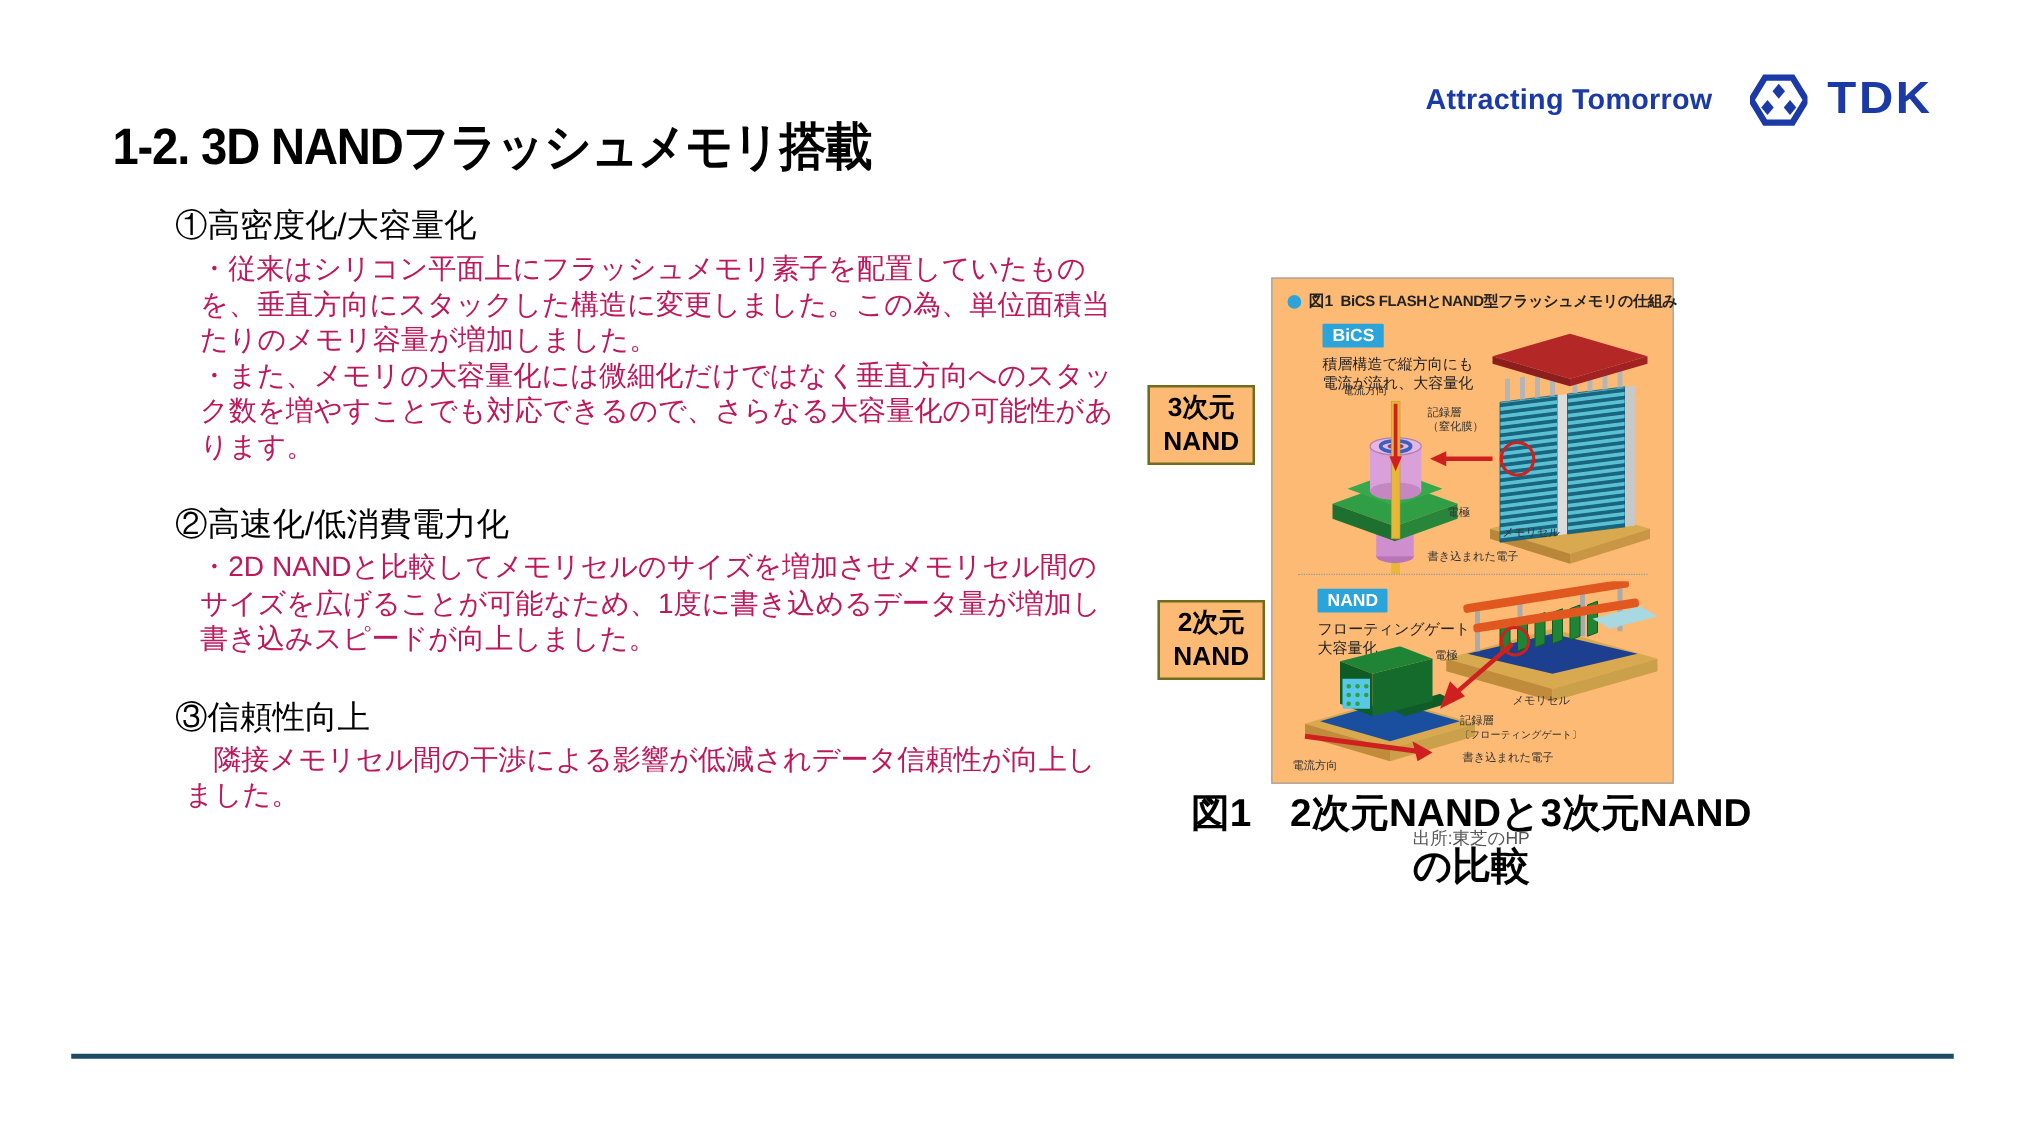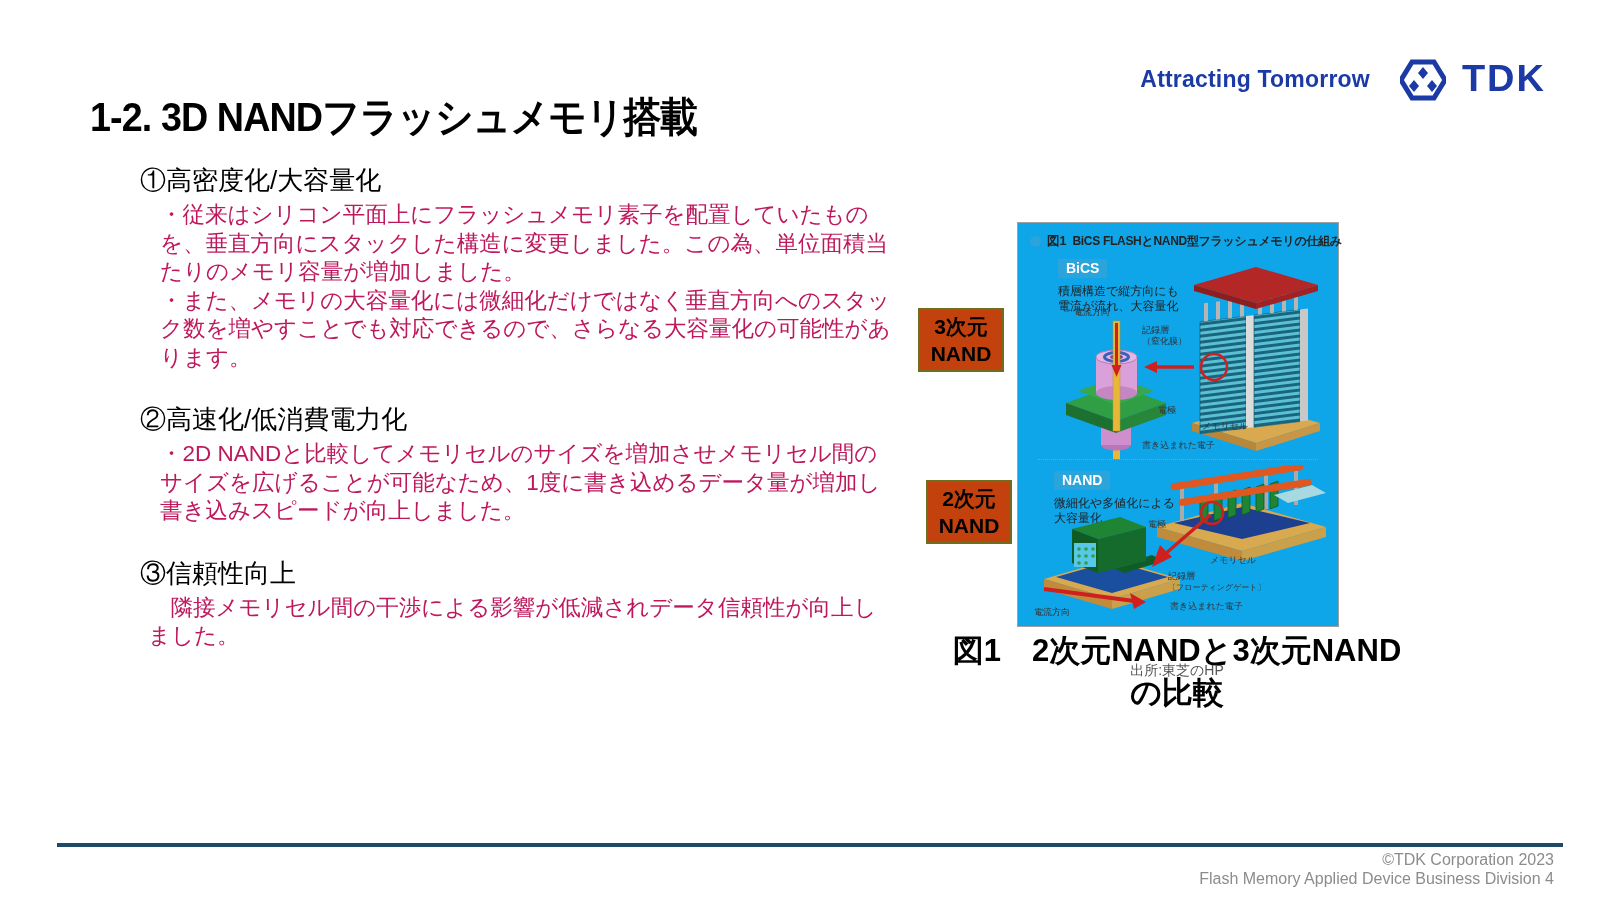--- a/index.html
+++ b/index.html
@@ -17,26 +17,26 @@
 
   
   .body-text{position:absolute;left:140px;top:163px;width:755px;}
   .sec{margin-bottom:30px;}
   .sec-heading{font-size:26px;line-height:34px;color:#000;margin:0 0 4px 0;font-weight:normal;}
   .sec p{margin:0;font-size:22.5px;line-height:28.5px;color:#be185d;padding-left:20px;}
   .sec p.no-indent{padding-left:8px;}
 
   
   .figure-wrap{position:absolute;left:900px;top:210px;width:480px;height:480px;}
-  .side-label{position:absolute;width:82px;background:#c2410c;border:2px solid #6e6e1e;
+  .side-label{position:absolute;width:82px;background:#fdba74;border:2px solid #6e6e1e;
               text-align:center;font-weight:bold;font-size:21px;line-height:27px;color:#000;padding:3px 0;}
   .side-label.l3d{left:18px;top:98px;}
   .side-label.l2d{left:26px;top:270px;}
 
-  .fig-box{position:absolute;left:117px;top:12px;width:320px;height:403px;border:1px solid #a0a0a0;background:#0ea5e9;}
+  .fig-box{position:absolute;left:117px;top:12px;width:320px;height:403px;border:1px solid #a0a0a0;background:#fdba74;}
   .fig-header{position:absolute;left:12px;top:10px;display:flex;align-items:center;gap:6px;white-space:nowrap;}
   .fig-bullet{width:11px;height:11px;border-radius:50%;background:#2aa4da;flex:0 0 auto;}
   .fig-tag{font-size:12.5px;font-weight:bold;color:#222;}
   .fig-title{font-size:12px;font-weight:bold;color:#222;letter-spacing:-0.3px;}
 
   .badge{position:absolute;background:#2aa4da;color:#fff;font-weight:bold;font-size:14px;
          padding:1px 8px 2px 8px;border-radius:1px;}
   .badge.bics{left:40px;top:36px;}
   .badge.nand{left:36px;top:248px;}
   .panel-desc{position:absolute;font-size:12px;line-height:15px;color:#222;}
@@ -176,21 +176,21 @@
       <span class="lbl" style="left:124px;top:102px;">記録層</span>
       <span class="lbl" style="left:124px;top:113px;">（窒化膜）</span>
       <span class="lbl" style="left:140px;top:182px;">電極</span>
       <span class="lbl" style="left:184px;top:198px;">メモリセル</span>
       <span class="lbl" style="left:124px;top:217px;">書き込まれた電子</span>
 
       <div class="divider"></div>
 
       <span class="badge nand">NAND</span>
       <div class="panel-desc nand">
-        <div>微細化や多値化による</div>
+        <div>フローティングゲート</div>
         <div>大容量化</div>
       </div>
 
       <svg class="art" style="left:24px;top:294px;" width="140" height="98" viewBox="0 0 140 98">
         <polygon points="2,62 70,42 138,62 70,82" fill="#d9a94f"></polygon>
         <polygon points="2,62 2,72 70,92 70,82" fill="#c08c3c"></polygon>
         <polygon points="70,82 70,92 138,72 138,62" fill="#caa04a"></polygon>
         <polygon points="14,60 70,44 126,60 70,76" fill="#1a4fa0"></polygon>
         <polygon points="70,50 110,38 122,44 82,56" fill="#0f5c28"></polygon>
         <polygon points="30,12 78,0 104,10 56,22" fill="#1f8535"></polygon>
@@ -249,18 +249,14 @@
       <span class="lbl" style="left:150px;top:359px;font-size:8px;">〔フローティングゲート〕</span>
       <span class="lbl" style="left:152px;top:378px;">書き込まれた電子</span>
       <span class="lbl" style="left:16px;top:384px;">電流方向</span>
     </div>
 
     <div class="fig-caption">図1　2次元NANDと3次元NANDの比較</div>
     <div class="fig-source">出所:東芝のHP</div>
   </div>
 
   <div class="footer-rule"></div>
-  <div class="footer-text">
-    <div>©TDK Corporation 2023</div>
-    <div>Flash Memory Applied Device Business Division 4</div>
-  </div>
 
 </div>
 
 </body></html>

